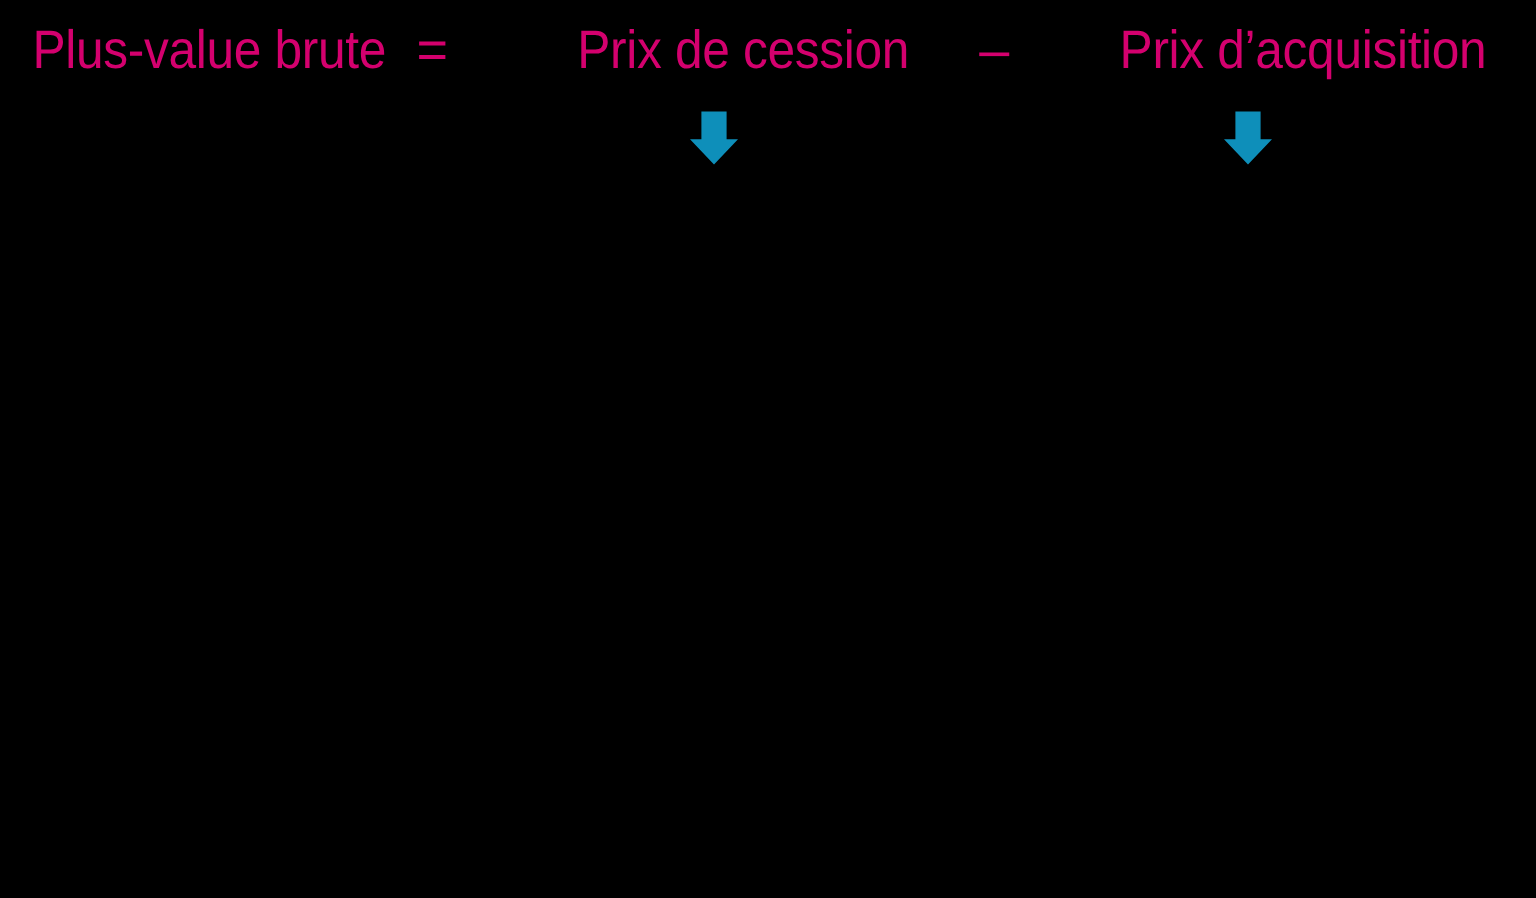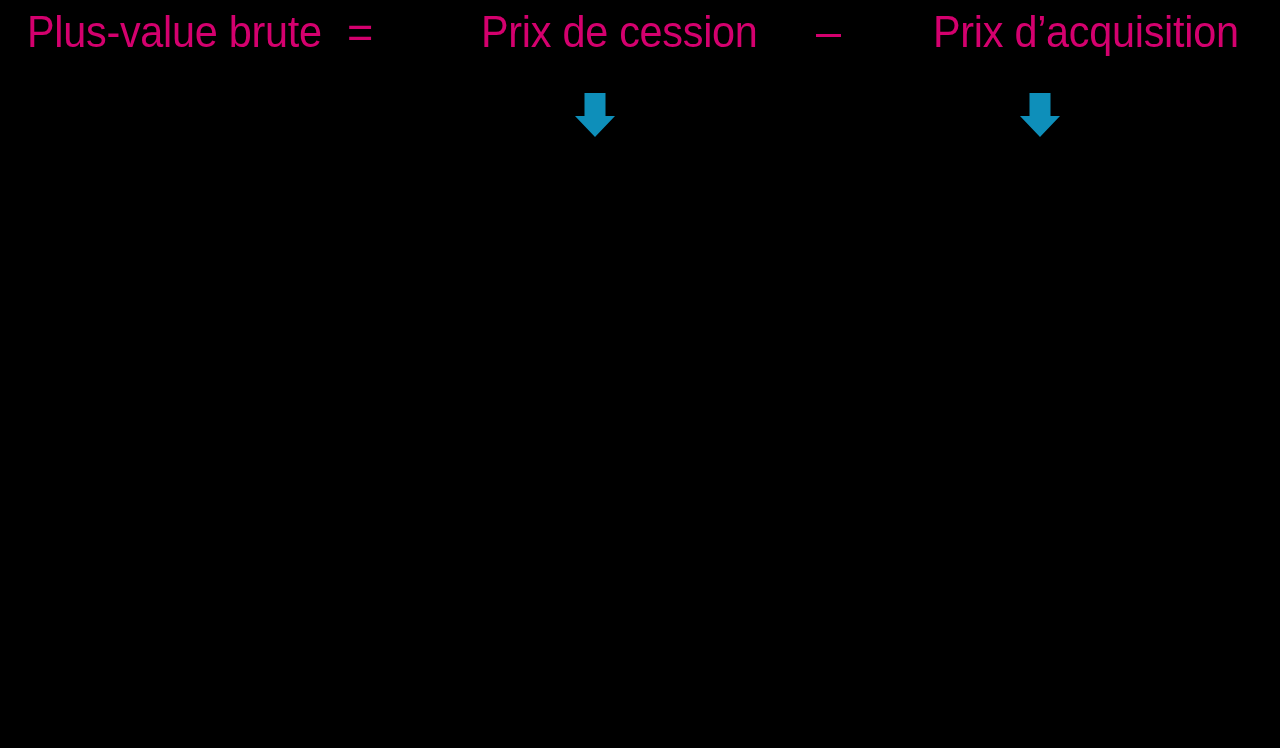--- a/index.html
+++ b/index.html
@@ -19,21 +19,21 @@
     position: relative;
     width: 1280px;
     height: 748px;
     background: #000000;
   }
 
   
   .formula-row {
     position: absolute;
     left: 0;
-    top: 2px;
+    top: 12px;
     width: 1152px;
     height: 62px;
   }
 
   .term {
     position: absolute;
     top: 0;
     white-space: nowrap;
     font-family: "Liberation Sans", "DejaVu Sans", sans-serif;
     font-size: 45px;

